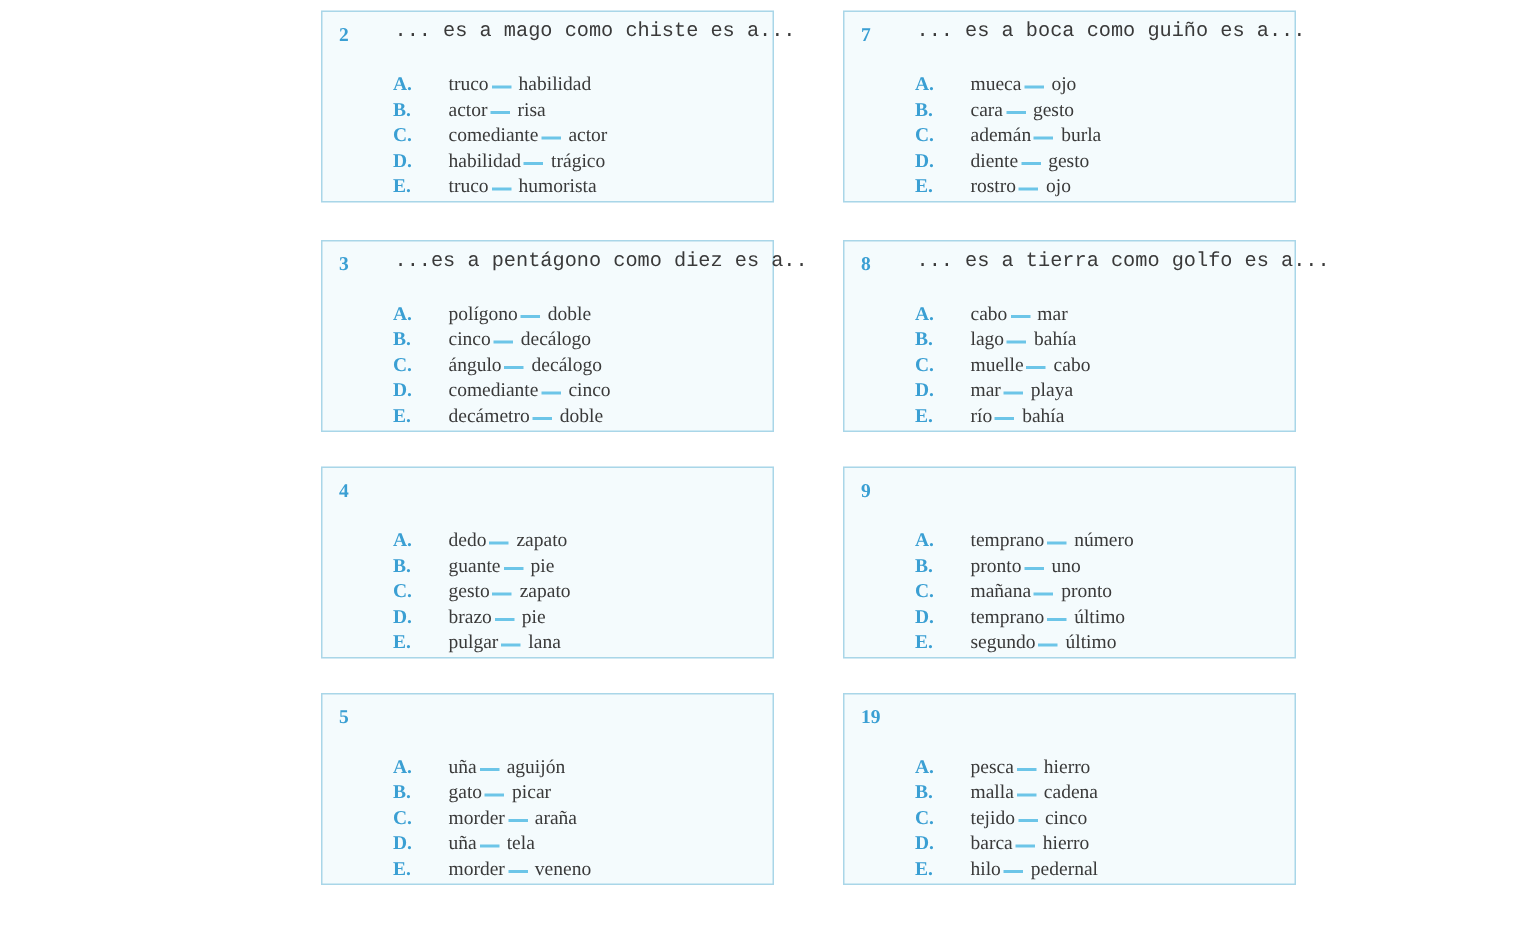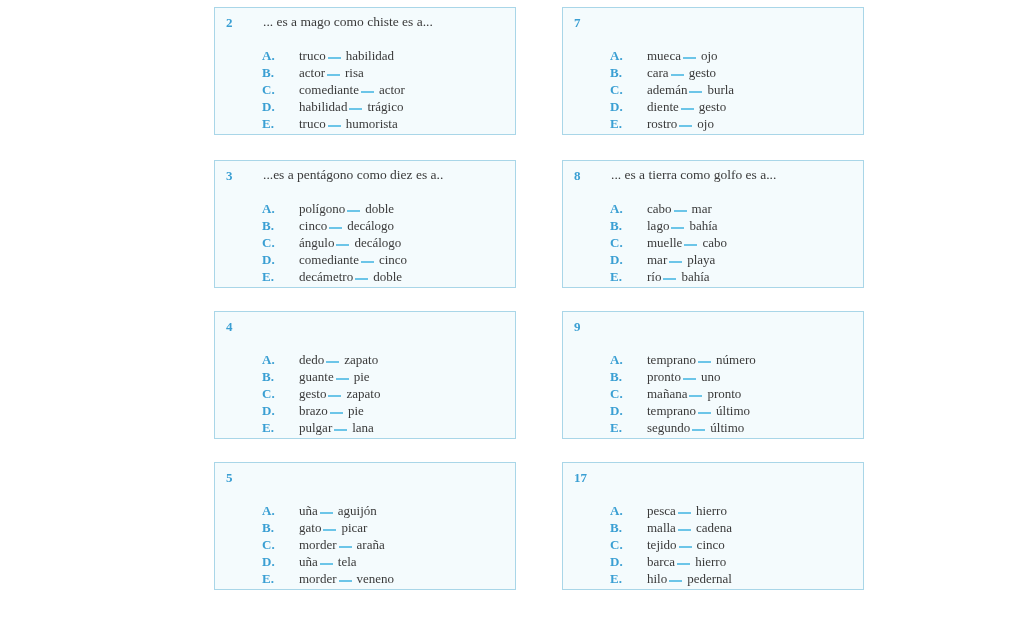--- a/index.html
+++ b/index.html
@@ -8,21 +8,21 @@
       font-family: "Liberation Serif", "DejaVu Serif", serif;
     }
     .box {
       position: absolute; width: 302px; height: 128px;
       background: #f4fbfd; border: 1px solid #a9d6e8; box-sizing: border-box;
     }
     .qnum {
       position: absolute; left: 11px; top: 7px; font-size: 13px; font-weight: bold; color: #3a9fd3;
     }
     .qtext {
-      position: absolute; left: 48px; top: 6px; font-size: 13.5px; color: #3a3a3a; white-space: pre;
+      position: absolute; left: 48px; top: 6px; font-size: 13.5px; color: #3a3a3a; white-space: pre; font-family: Liberation Mono, monospace;
     }
     .opts { position: absolute; left: 47px; top: 40px; }
     .opt { height: 16.8px; display: flex; align-items: center; font-size: 13px; color: #3a3a3a; }
     .letter { width: 37px; font-weight: bold; color: #3a9fd3; }
     .dash {
       display: inline-block; width: 13px; height: 2px; background: #6cc5e8;
       margin: 0 5px 0 2px; position: relative; top: 2px;
     }
   </style>
 </head>
@@ -166,20 +166,21 @@
         <div class="opt">
     <span class="letter">E.</span>
     <span class="w1">morder</span>
     <span class="dash"></span>
     <span class="w2">veneno</span>
   </div>
       </div>
   </div>
     <div class="box" style="left: 562px; top: 7px;">
     <span class="qnum">7</span>
+    <span class="qtext">... es a boca como guiño es a...</span>
     <div class="opts">
         <div class="opt">
     <span class="letter">A.</span>
     <span class="w1">mueca</span>
     <span class="dash"></span>
     <span class="w2">ojo</span>
   </div>
         <div class="opt">
     <span class="letter">B.</span>
     <span class="w1">cara</span>
@@ -271,21 +272,21 @@
   </div>
         <div class="opt">
     <span class="letter">E.</span>
     <span class="w1">segundo</span>
     <span class="dash"></span>
     <span class="w2">último</span>
   </div>
       </div>
   </div>
     <div class="box" style="left: 562px; top: 462px;">
-    <span class="qnum">17</span>
+    <span class="qnum">19</span>
     <div class="opts">
         <div class="opt">
     <span class="letter">A.</span>
     <span class="w1">pesca</span>
     <span class="dash"></span>
     <span class="w2">hierro</span>
   </div>
         <div class="opt">
     <span class="letter">B.</span>
     <span class="w1">malla</span>

